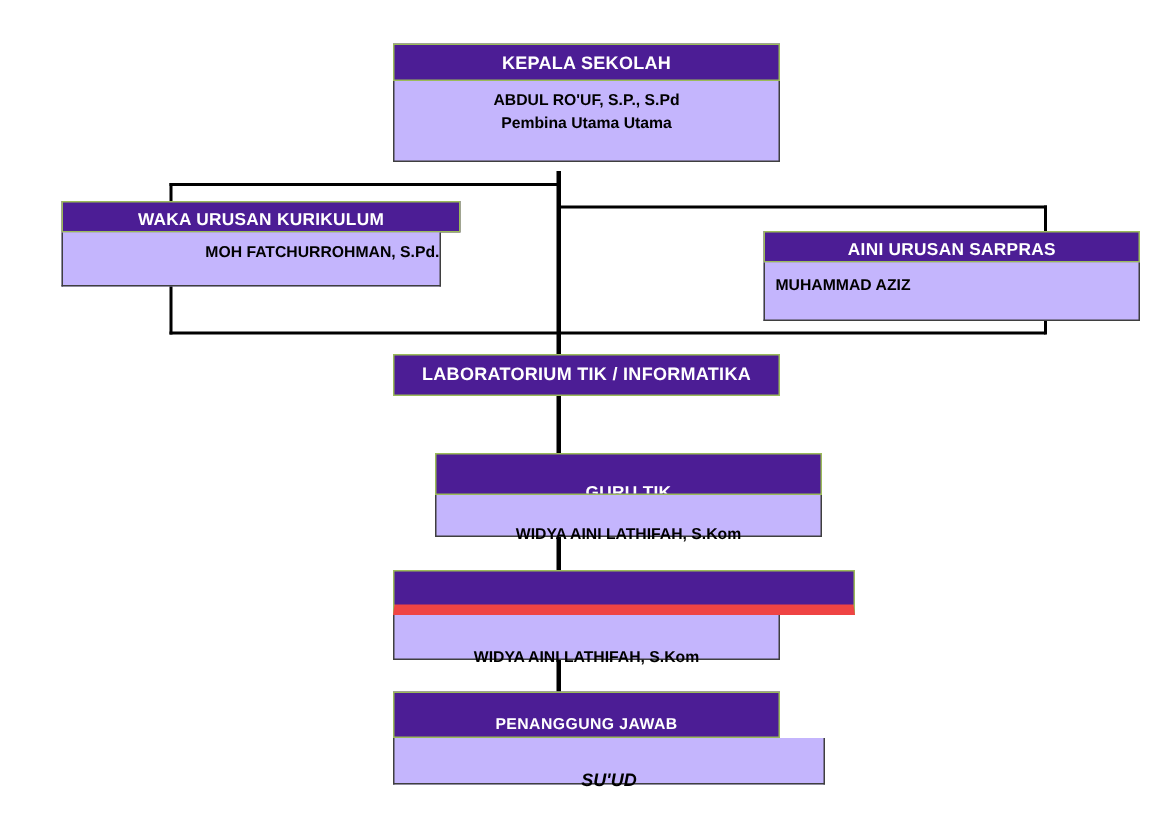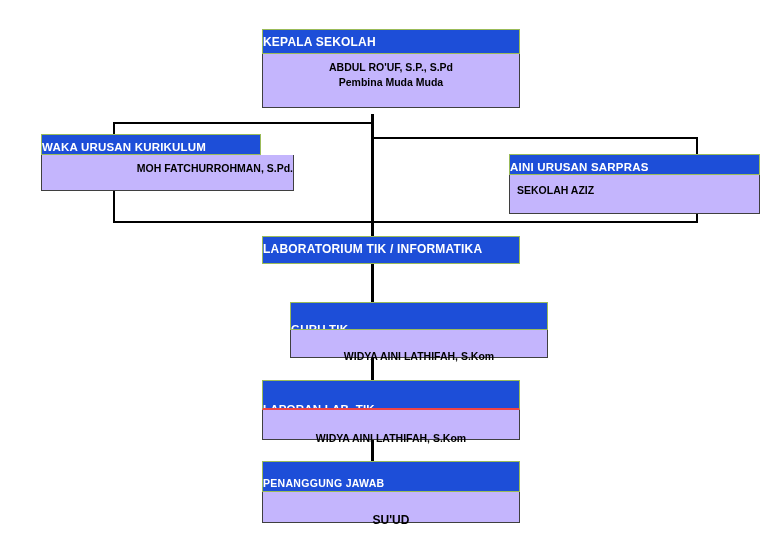--- a/index.html
+++ b/index.html
@@ -26,27 +26,27 @@
     background: #000000;
   }
 
   
   .node {
     position: absolute;
     box-sizing: border-box;
   }
   .node .hdr {
     box-sizing: border-box;
-    background: #1d4ed8;
+    background: #4c1d95;
     border: 1px solid #9bbb59;
     color: #ffffff;
     font-weight: bold;
     font-size: 11.5px;
     letter-spacing: .2px;
-    text-align: left;
+    text-align: center;
     line-height: 15px;
     overflow: hidden;
     display: block;
     padding-top: 5px;
   }
   .node .bdy {
     box-sizing: border-box;
     background: #c4b5fd;
     border: 1px solid #3f3f3f;
     border-top: none;
@@ -66,21 +66,21 @@
 
   
   #n-kepala { left: 262px; top: 29px; width: 258px; }
   #n-kepala .hdr { height: 25px; width: 258px; font-size: 12px; padding-top: 5px; }
   #n-kepala .bdy { height: 54px; width: 258px; text-align: center; }
   #n-kepala .bdy .txt { top: 6px; text-align: center; }
   #n-kepala .bdy .txt.l2 { top: 21px; }
 
   
   #n-kurikulum { left: 41px; top: 134px; width: 253px; }
-  #n-kurikulum .hdr { height: 21px; width: 220px; }
+  #n-kurikulum .hdr { height: 21px; width: 266px; }
   #n-kurikulum .bdy { height: 36px; width: 253px; }
   #n-kurikulum .bdy .txt { top: 6px; left: 7px; text-align: right; }
 
   
   #n-sarpras { left: 509px; top: 154px; width: 251px; }
   #n-sarpras .hdr { height: 21px; width: 251px; }
   #n-sarpras .bdy { height: 39px; width: 251px; }
   #n-sarpras .bdy .txt { top: 8px; left: 7px; text-align: left; }
 
   
@@ -95,35 +95,35 @@
   #n-guru .hdr {
     height: 28px; width: 258px;
     padding-top: 19px; line-height: 14px; font-size: 11.5px;
   }
   #n-guru .bdy { height: 28px; width: 258px; }
   #n-guru .bdy .txt { top: 19px; text-align: center; }
 
   
   #n-laporan { left: 262px; top: 380px; width: 258px; }
   #n-laporan .hdr {
-    height: 30px; width: 258px;
+    height: 30px; width: 308px;
     padding-top: 21px; line-height: 14px; font-size: 11.5px;
-    border-bottom: 2px solid #ef4444;
+    border-bottom: 7px solid #ef4444;
   }
   #n-laporan .bdy { height: 30px; width: 258px; border-top: none; }
   #n-laporan .bdy .txt { top: 21px; text-align: center; }
 
   
   #n-pj { left: 262px; top: 461px; width: 258px; }
   #n-pj .hdr {
     height: 31px; width: 258px;
     padding-top: 15px; line-height: 13px; font-size: 10.5px;
     letter-spacing: .3px;
   }
-  #n-pj .bdy { height: 31px; width: 258px; }
+  #n-pj .bdy { height: 31px; width: 288px; font-style: italic; }
   #n-pj .bdy .txt { top: 21px; text-align: center; font-size: 12px; }
 </style>
 </head>
 <body>
 
 <div id="chart">
 
   <div class="conn" style="left:371px; top:114px; width:3px; height:124px;"></div>
 
   <div class="conn" style="left:113px; top:122px; width:259px; height:2px;"></div>
@@ -139,35 +139,35 @@
   <div class="conn" style="left:372px; top:221px; width:325px; height:2px;"></div>
 
   <div class="conn" style="left:371px; top:264px; width:3px; height:38px;"></div>
   <div class="conn" style="left:371px; top:358px; width:3px; height:22px;"></div>
   <div class="conn" style="left:371px; top:440px; width:3px; height:21px;"></div>
 
   <div class="node" id="n-kepala">
     <div class="hdr">KEPALA SEKOLAH</div>
     <div class="bdy">
       <span class="txt">ABDUL RO'UF, S.P., S.Pd</span>
-      <span class="txt l2">Pembina Muda Muda</span>
+      <span class="txt l2">Pembina Utama Utama</span>
     </div>
   </div>
 
   <div class="node" id="n-kurikulum">
     <div class="hdr">WAKA URUSAN KURIKULUM</div>
     <div class="bdy">
       <span class="txt">MOH FATCHURROHMAN, S.Pd.</span>
     </div>
   </div>
 
   <div class="node" id="n-sarpras">
     <div class="hdr">AINI URUSAN SARPRAS</div>
     <div class="bdy">
-      <span class="txt">SEKOLAH AZIZ</span>
+      <span class="txt">MUHAMMAD AZIZ</span>
     </div>
   </div>
 
   <div class="node" id="n-lab">
     <div class="hdr">LABORATORIUM TIK / INFORMATIKA</div>
   </div>
 
   <div class="node" id="n-guru">
     <div class="hdr">GURU TIK</div>
     <div class="bdy">

